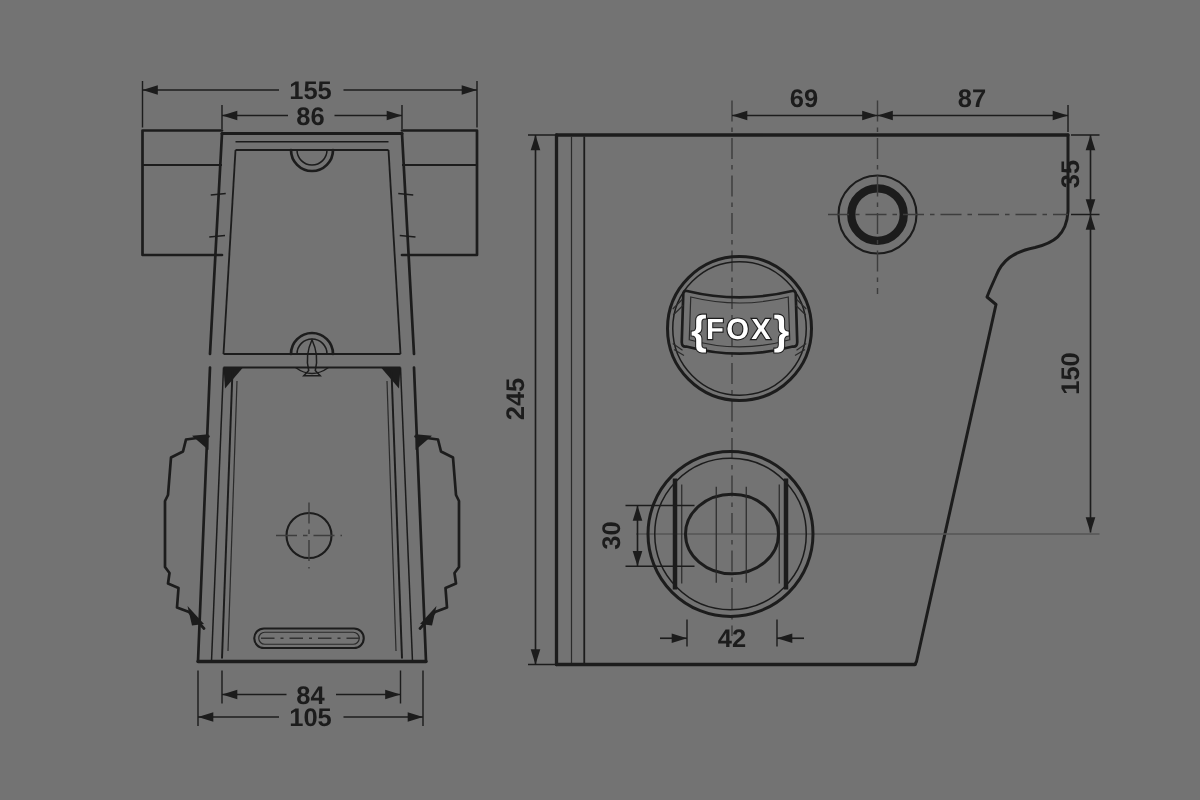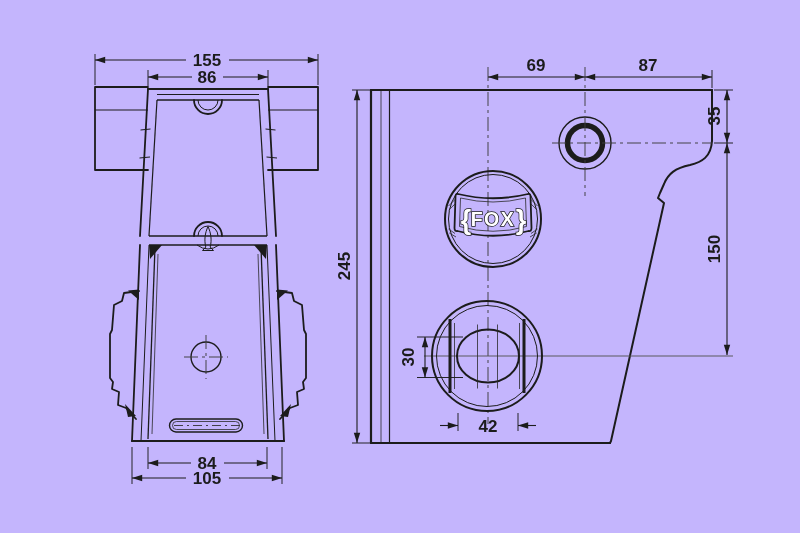--- a/index.html
+++ b/index.html
@@ -1,16 +1,16 @@
 <!DOCTYPE html>
 <html><head>
 <meta charset="utf-8">
 <style>
   html,body{margin:0;padding:0;background:#ffffff;}
-  .page{width:800px;height:533px;background:#c4b5fd;position:relative;overflow:hidden;}
+  .page{width:800px;height:533px;background:#737373;position:relative;overflow:hidden;}
   svg{display:block;}
   
   .ol  {stroke:#1c1c1c;stroke-width:2;fill:none;stroke-linejoin:round;stroke-linecap:round;}
   .ol22{stroke:#1c1c1c;stroke-width:2.2;fill:none;stroke-linejoin:round;stroke-linecap:round;}
   .ol18{stroke:#1c1c1c;stroke-width:1.8;fill:none;stroke-linejoin:round;stroke-linecap:round;}
   .ol14{stroke:#1c1c1c;stroke-width:1.4;fill:none;stroke-linejoin:round;}
   .ol13{stroke:#1c1c1c;stroke-width:1.3;fill:none;}
   .med {stroke:#1c1c1c;stroke-width:1.2;fill:none;}
   .thin{stroke:#1c1c1c;stroke-width:1;fill:none;}
   .thin08{stroke:#2a2a2a;stroke-width:.8;fill:none;}

